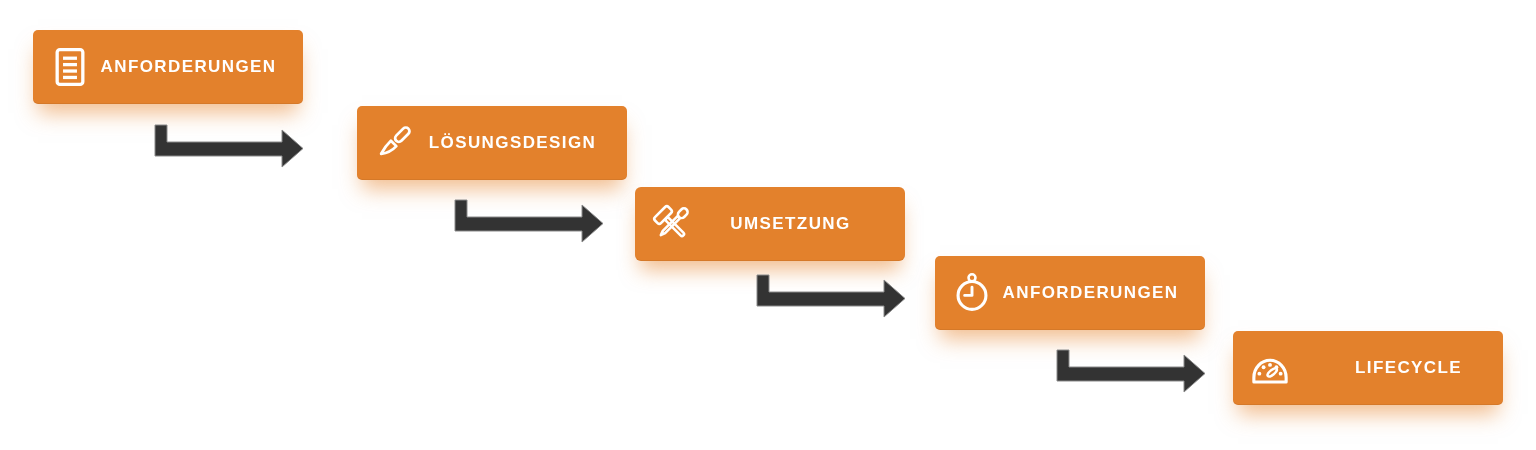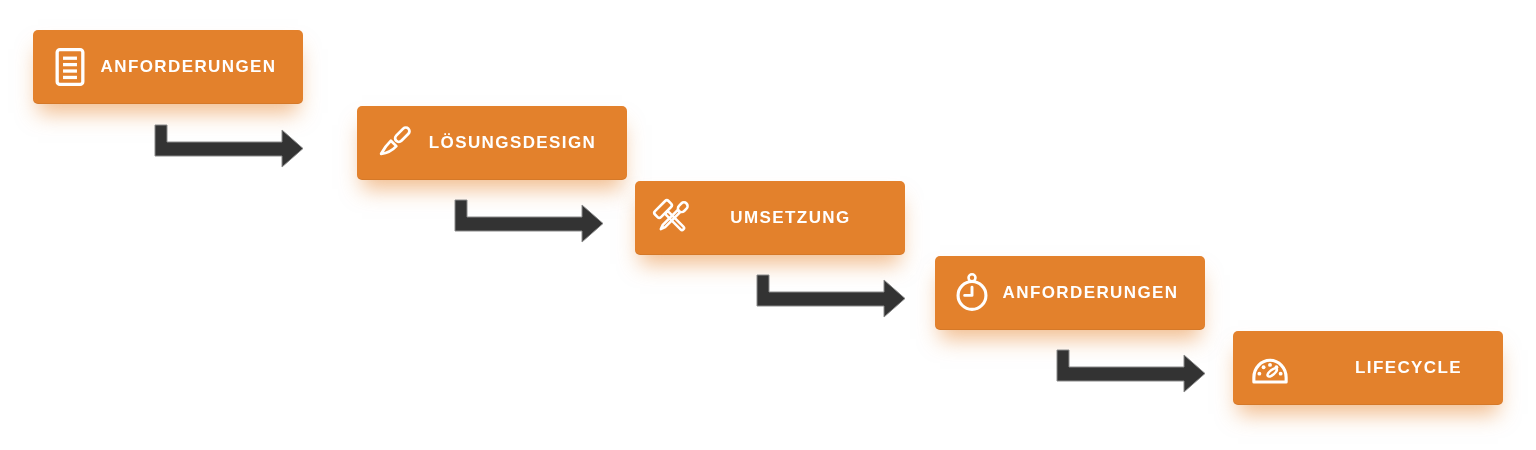--- a/index.html
+++ b/index.html
@@ -20,21 +20,21 @@
     background: var(--box, #E3812C);
     border-radius: 5px;
     display: flex;
     align-items: center;
     padding: 0 18px 0 15px;
     box-shadow: 0 14px 20px -5px var(--glow, rgba(230,126,34,0.5)),
                 inset 0 -1px 0 rgba(0,0,0,0.06);
   }
   .step-1 { left: 33px;   top: 30px;  }
   .step-2 { left: 333px;  top: 106px; margin-left: 24px; }
-  .step-3 { left: 635px;  top: 181px; }
+  .step-3 { left: 635px;  top: 187px; border-radius: 6px; }
   .step-4 { left: 935px;  top: 256px; }
   .step-5 { left: 1233px; top: 331px; gap: 40px; }
 
   .icon {
     width: 44px; height: 44px;
     flex: 0 0 auto;
     display: flex; align-items: center; justify-content: center;
     color: var(--box-text, #ffffff);
   }
   .icon svg { width: 44px; height: 44px; display: block; }

